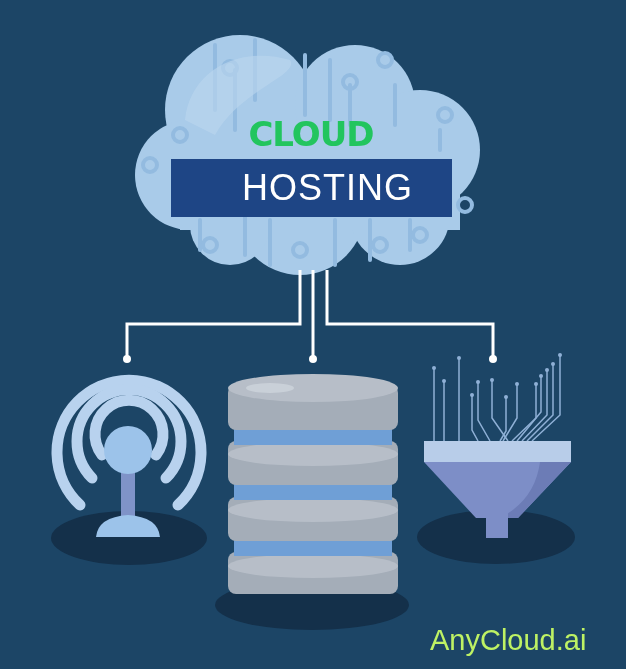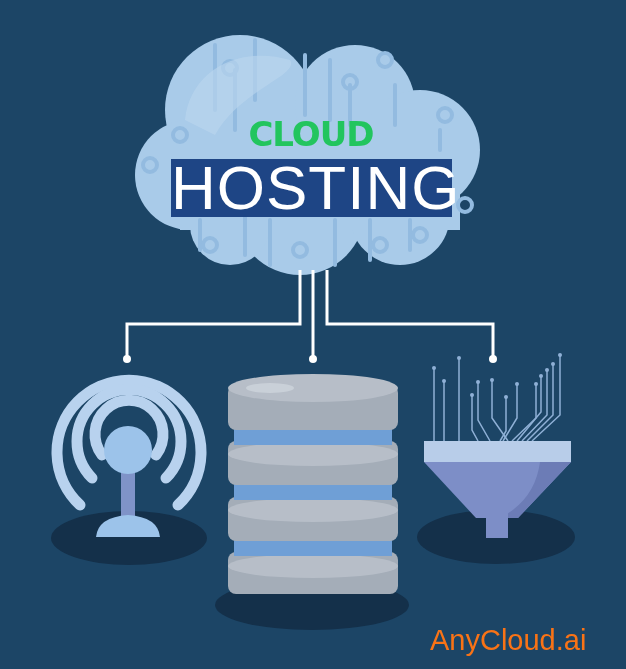--- a/index.html
+++ b/index.html
@@ -1,21 +1,21 @@
 <!DOCTYPE html>
 <html><head>
 <meta charset="utf-8">
 <style>
   html, body { margin:0; padding:0; }
   body { width:626px; height:669px; background:#1c4566; overflow:hidden; position:relative; font-family:"Liberation Sans", sans-serif; }
   #scene { position:absolute; left:0; top:0; width:626px; height:669px; }
   .title-cloud { position:absolute; left:226px; top:114px; width:170px; text-align:center; color:#22c55e; font-family:"DejaVu Sans", sans-serif; font-weight:bold; font-size:34px; letter-spacing:-1px; line-height:40px; }
   .title-hosting-box { position:absolute; left:171px; top:159px; width:281px; height:58px; background:#1e4585; }
-  .title-hosting { position:absolute; left:171px; top:157px; width:281px; text-align:center; color:#ffffff; font-family:"Liberation Sans", sans-serif; font-size:62px; line-height:62px; letter-spacing:1px; }
-  .brand { position:absolute; left:430px; top:620px; color:#f97316; font-family:"Liberation Sans", sans-serif; font-size:29px; line-height:40px; }
+  .title-hosting { position:absolute; left:171px; top:157px; width:281px; text-align:center; color:#ffffff; font-family:"Liberation Sans", sans-serif; font-size:36px; line-height:62px; letter-spacing:1px;padding-left:16px; }
+  .brand { position:absolute; left:430px; top:620px; color:#bef264; font-family:"Liberation Sans", sans-serif; font-size:29px; line-height:40px; }
 </style>
 </head>
 <body>
 
 <svg id="scene" viewBox="0 0 626 669" xmlns="http://www.w3.org/2000/svg">
 
   <g>
     <g fill="#a9cbe9">
       <circle cx="240" cy="110" r="75"></circle>
       <circle cx="355" cy="105" r="60"></circle>

